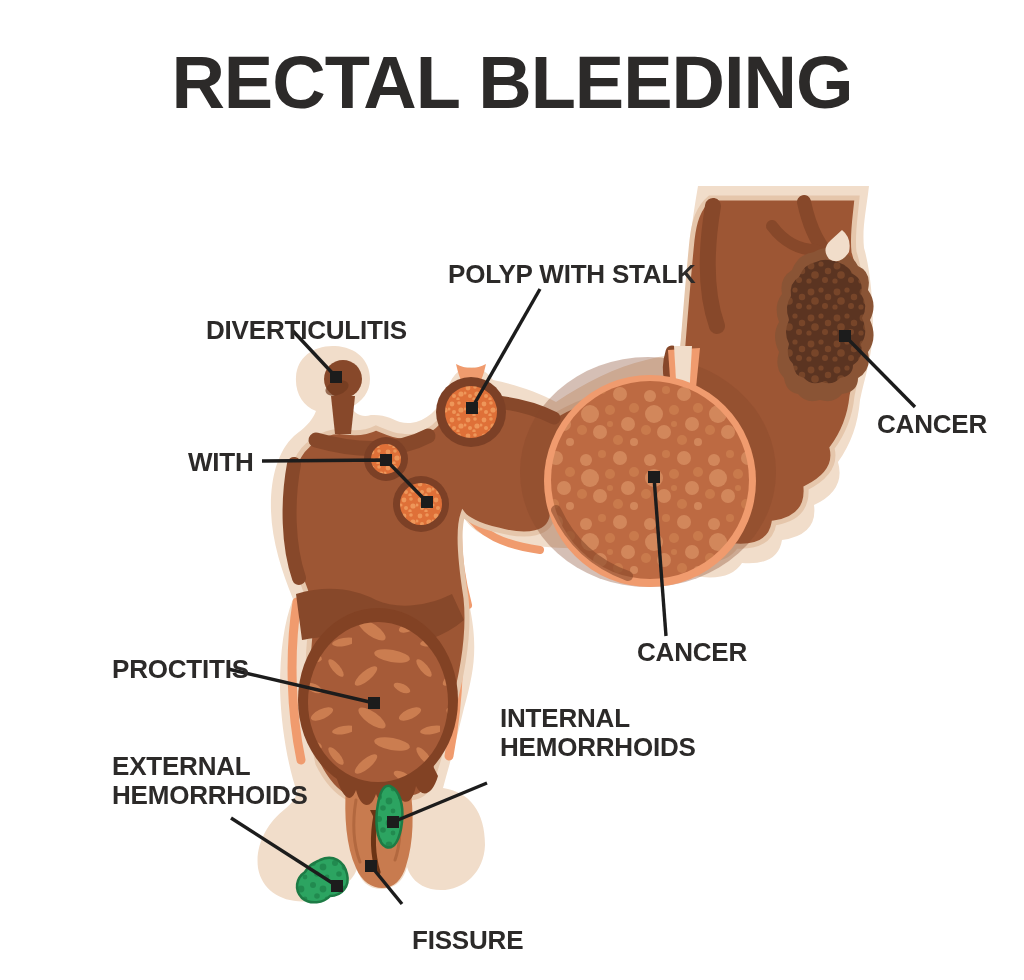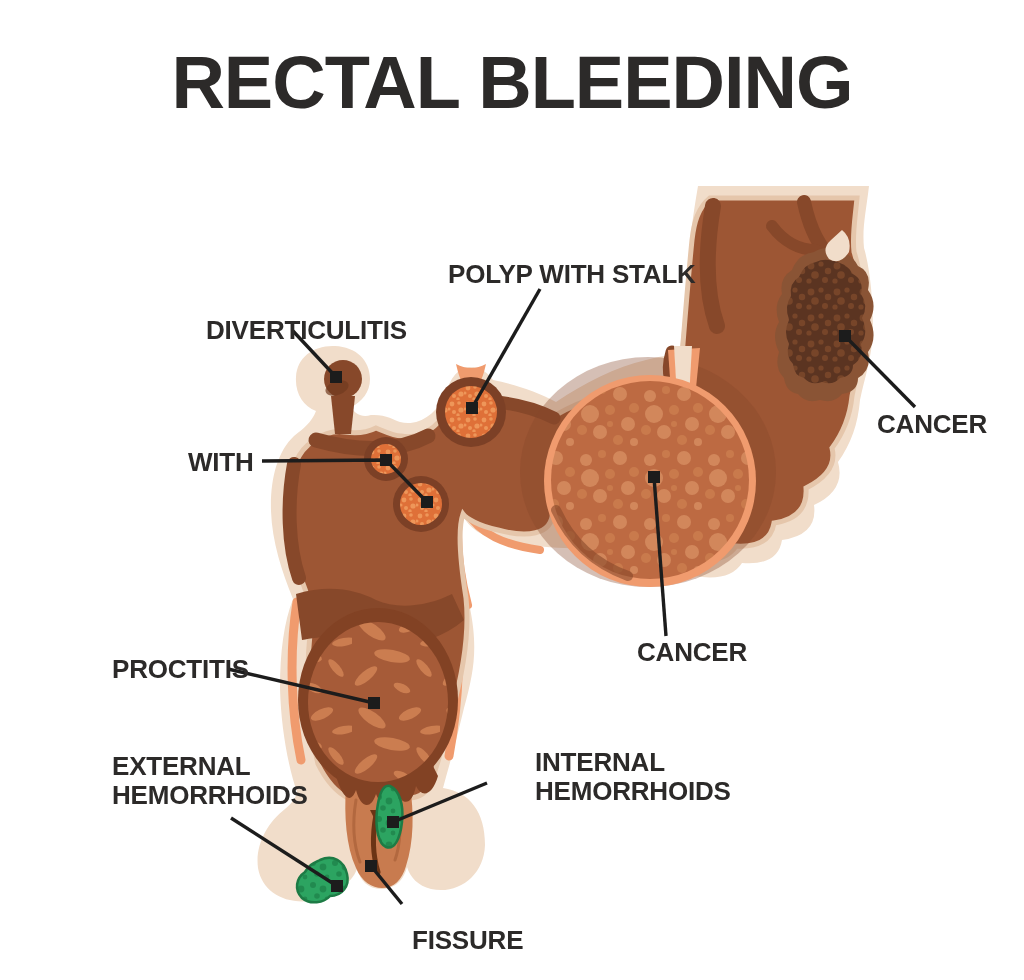--- a/index.html
+++ b/index.html
@@ -260,19 +260,19 @@
 <div class="lbl" style="left:206px;top:300px;margin-top:16px;">DIVERTICULITIS</div>
 <div class="lbl" style="left:448px;top:260px;">POLYP WITH STALK</div>
 <div class="lbl" style="left:877px;top:410px;">CANCER</div>
 <div class="lbl" style="left:188px;top:448px;">WITH</div>
 <div class="lbl" style="left:637px;top:638px;">CANCER</div>
 <div class="lbl" style="left:112px;top:655px;">PROCTITIS</div>
 <div class="lbl" style="left:112px;top:752px;">
   <span style="display:block">EXTERNAL</span>
   <span style="display:block">HEMORRHOIDS</span>
 </div>
-<div class="lbl" style="left:500px;top:748px;margin-left:35px;">
+<div class="lbl" style="left:500px;top:704px;">
   <span style="display:block">INTERNAL</span>
   <span style="display:block">HEMORRHOIDS</span>
 </div>
 <div class="lbl" style="left:412px;top:894px;margin-top:32px;">FISSURE</div>
 
 </div>
 
 </body></html>

